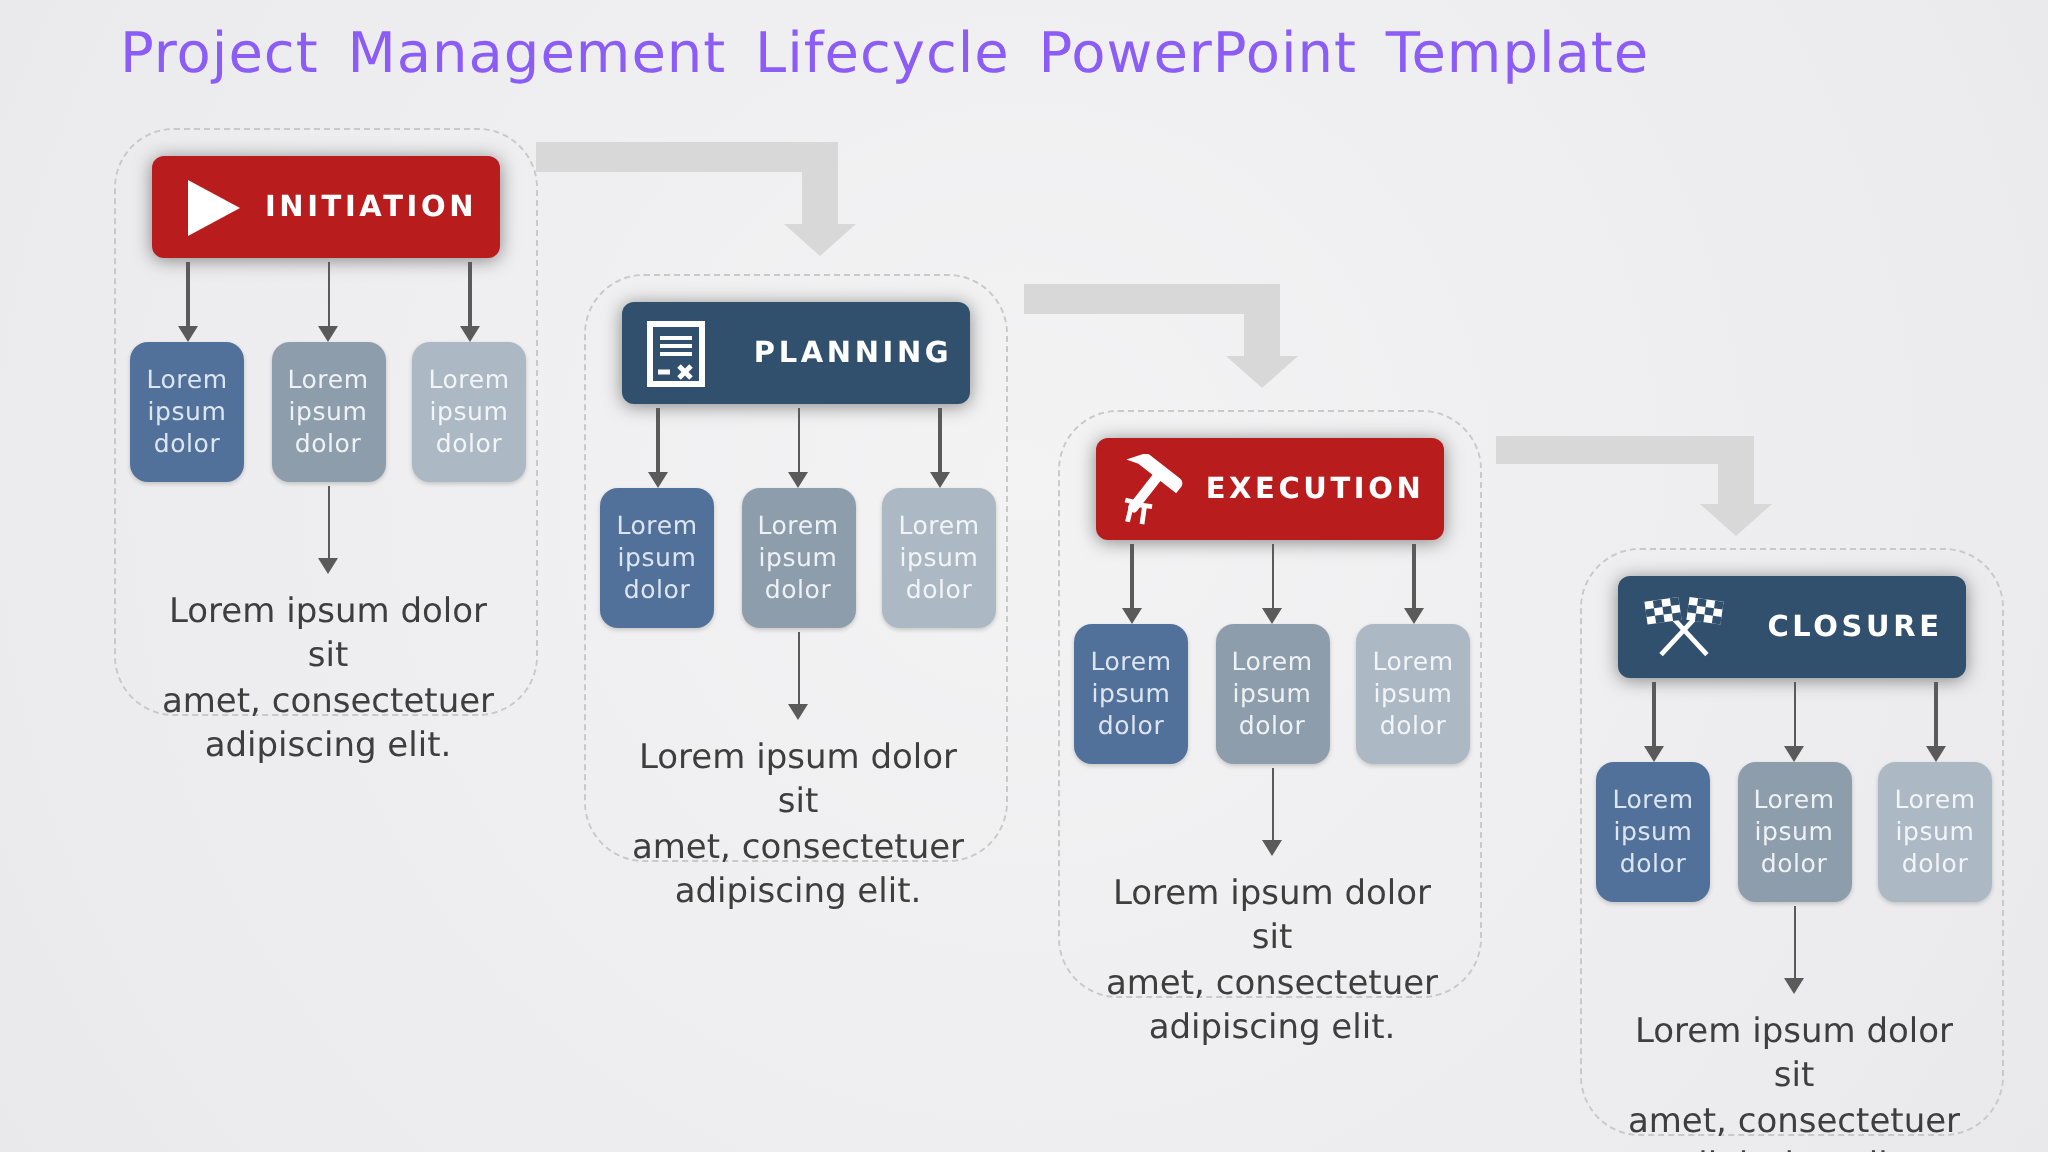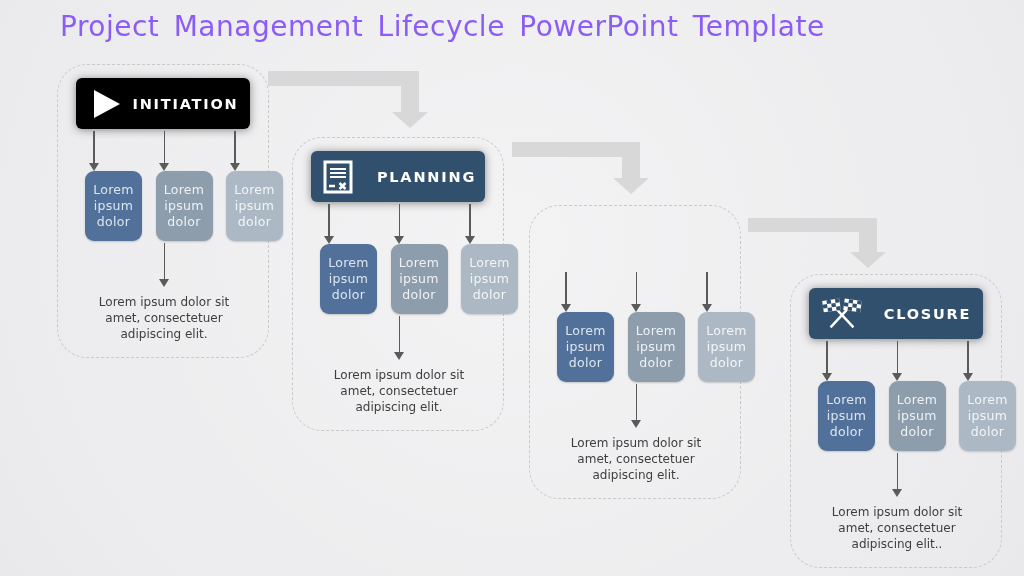--- a/index.html
+++ b/index.html
@@ -25,21 +25,21 @@
   .stage-1 { left:57px;  top:64px; }
   .stage-2 { left:292px; top:137px; }
   .stage-3 { left:529px; top:205px; }
   .stage-4 { left:790px; top:274px; }
   .banner {
     position:absolute; left:18px; top:13px; width:174px; height:51px;
     border-radius:6px; display:flex; align-items:center; justify-content:center;
     gap:9px; padding:0 6px;
     box-shadow:0 1px 9px rgba(45,45,45,0.55);
   }
-  .banner.orange { background:#000000; }
+  .banner.orange { background:#b91c1c; }
   .banner.navy   { background:#31506e;gap:21px; }
   .banner .icon { width:36px; height:36px; flex:0 0 auto; display:block; }
   .banner-label {
     color:#ffffff; font-weight:bold; font-size:14.5px; letter-spacing:1.8px;
     white-space:nowrap;
   }
   
   .drop-arrow { position:absolute; width:1.5px; background:#5a5a5a; }
   .drop-arrow .head {
     position:absolute; bottom:-8px; left:-4.2px;
@@ -49,28 +49,28 @@
   }
   .a1 { left:35px;    top:66px; height:32px; }
   .a2 { left:105.5px; top:66px; height:32px; }
   .a3 { left:176px;   top:66px; height:32px; }
   .a-mid { left:105.5px; top:178px; height:36px; }
   
   .lbox {
     position:absolute; top:106px; width:57px; height:70px; border-radius:9px;
     display:flex; align-items:center; justify-content:center; text-align:center;
     font-size:12.5px; line-height:1.28; letter-spacing:0.3px;
-    white-space:pre-line; box-shadow:0 1px 2px rgba(0,0,0,0.18);margin-left:20px;
+    white-space:pre-line; box-shadow:0 1px 2px rgba(0,0,0,0.18);
   }
   .b1 { left:7px;    background:#52719a; color:#dde6f0; }
   .b2 { left:77.5px; background:#8d9dac; color:#eef2f5; }
   .b3 { left:148px;  background:#acb9c4; color:#f2f5f7; }
   .caption {
     position:absolute; left:16px; top:230px; width:180px;
-    text-align:center; font-size:12px; line-height:1.32; color:#3e3e3e;
+    text-align:center; font-size:17px; line-height:1.32; color:#3e3e3e;
     white-space:pre-line;
   }
 </style>
 </head>
 <body>
 
 <div class="slide-title">Project Management Lifecycle PowerPoint Template</div>
 
 <svg class="connector" style="left:268px; top:70px;" width="162" height="60" viewBox="0 0 162 60">
   <polygon points="0,1 151,1 151,42 160,42 142,58 124,42 133,42 133,16 0,16"></polygon>
@@ -148,20 +148,37 @@
 dolor</div>
   <div class="drop-arrow a-mid">
       <span class="head"></span>
     </div>
   <div class="caption">Lorem ipsum dolor sit
 amet, consectetuer
 adipiscing elit.</div>
 </div>
 
 <div class="stage stage-3">
+  <div class="banner orange">
+    <svg class="icon" viewBox="0 0 36 36" fill="#ffffff">
+      <g transform="rotate(38 18 14)">
+        <rect x="16" y="9" width="5" height="23" rx="2"></rect>
+        <path d="M7 4 h21 a3 3 0 0 1 3 3 v4 h-24 l-6 2 z"></path>
+      </g>
+      <g transform="rotate(14 7 28)">
+        <rect x="6" y="23" width="2.4" height="11"></rect>
+        <rect x="3.5" y="22.5" width="7.5" height="2.4"></rect>
+      </g>
+      <g transform="rotate(8 13 30)">
+        <rect x="12.5" y="25" width="2.4" height="10"></rect>
+        <rect x="10" y="24.5" width="7.5" height="2.4"></rect>
+      </g>
+    </svg>
+    <span class="banner-label">EXECUTION</span>
+  </div>
   <div class="drop-arrow a1">
       <span class="head"></span>
     </div>
   <div class="drop-arrow a2">
       <span class="head"></span>
     </div>
   <div class="drop-arrow a3">
       <span class="head"></span>
     </div>
   <div class="lbox b1">Lorem

